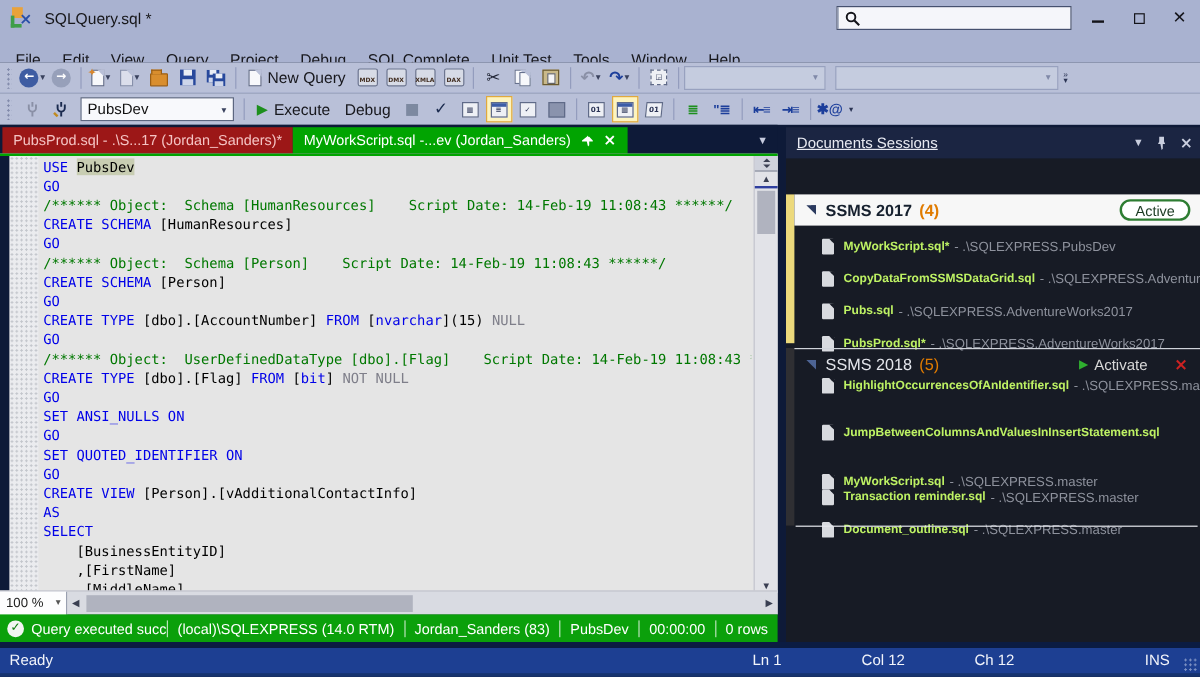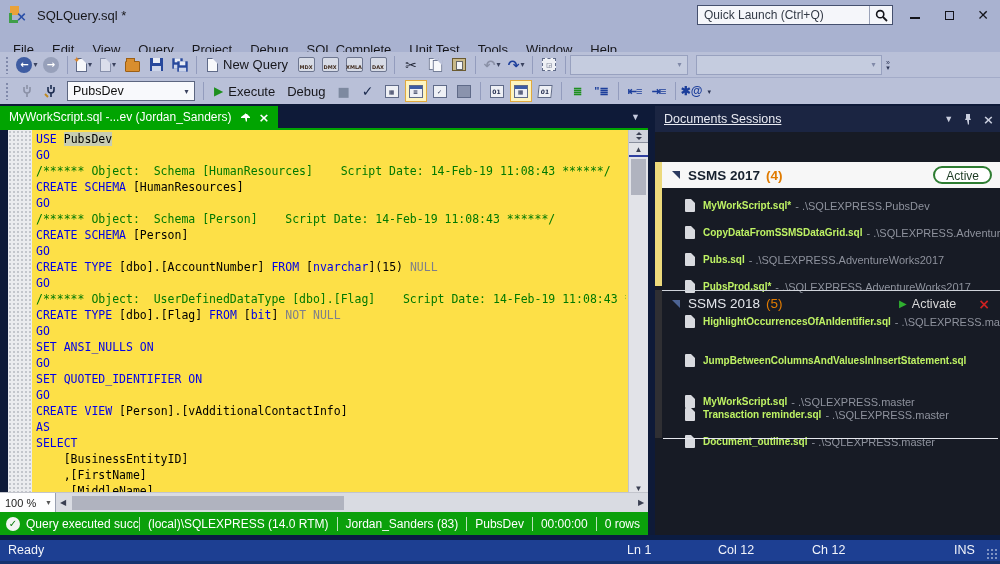--- a/index.html
+++ b/index.html
@@ -85,21 +85,21 @@
   
   .tabbar{ position:absolute; left:0; top:104px; width:648px; height:24px; background:#0e1a38; display:flex; align-items:flex-end; }
   .tab{ height:22px; display:flex; align-items:center; padding:0 9px; font-size:12px; white-space:nowrap; }
   .tab.inactive{ background:#9c1717; color:#f4c3c3; margin-left:2px; }
   .tab.active{ background:#01a401; color:#fff; }
   .tab .pin{ margin-left:8px; display:flex; }
   .tab .tclose{ margin-left:8px; font:bold 13px "DejaVu Sans",sans-serif; color:#fff; }
   .tab-chevron{ position:absolute; right:8px; top:8px; font-size:9px; color:#c6cbde; }
 
   
-  .editor{ position:absolute; left:0; top:128px; width:648px; height:384px; background:#fde047; border-top:2px solid #01a401; }
+  .editor{ position:absolute; left:0; top:128px; width:648px; height:384px; background:#e5e5e5; border-top:2px solid #01a401; }
   .edge{ position:absolute; left:0; top:0; width:8px; height:100%; background:#0e1a38; }
   .gutter{ position:absolute; left:8px; top:0; width:24px; height:364px; background:#ebecef;
            background-image:radial-gradient(#c3c6cc 1px, transparent 1px); background-size:4px 4px; }
   .code{ position:absolute; left:32px; top:0; width:594px; height:364px; overflow:hidden;
          font-family:"DejaVu Sans Mono",monospace; font-size:11.5px; line-height:16px; padding:1px 0 0 4px;
          white-space:pre; }
   .cl{ height:16px; }
   .tk-kw{ color:#0000e8; } .tk-id{ color:#000000; } .tk-cm{ color:#007800; } .tk-gr{ color:#7f7f8a;margin-top:10px; }
   .tk-hl{ color:#000; background:#c8cdb2; }
   .vscroll{ position:absolute; right:0; top:0; width:20px; height:364px; background:#e2e3e8; border-left:1px solid #c2c4cc; }
@@ -180,21 +180,20 @@
 <div id="app">
 
   <div class="titlebar">
     <div class="appicon">
       <span class="sq1"></span>
         <span class="sq2"></span>
         <span class="xx">⨯</span>
     </div>
     <span class="wtitle">SQLQuery.sql *</span>
     <div class="qlaunch">
-      <span class="qtext">Quick Launch (Ctrl+Q)</span>
       <span class="qsep"></span>
       <span style="width:22px;display:flex;justify-content:center;">
         <svg width="13" height="13" viewBox="0 0 13 13">
             <circle cx="5.2" cy="5.2" r="3.6" fill="none" stroke="#14141a" stroke-width="1.6"></circle>
             <line x1="8" y1="8" x2="12" y2="12" stroke="#14141a" stroke-width="1.8"></line>
           </svg>
       </span>
     </div>
     <div class="winbtns">
       <div class="winbtn">
@@ -384,20 +383,23 @@
     <span class="tsep"></span>
     <span class="tbtn">
         <span class="atg">✱@</span>
       </span>
     <span class="ovfl">
         <span>▾</span>
       </span>
   </div>
 
   <div class="tabbar">
+    <div class="tab inactive">
+      <span>PubsProd.sql - .\S...17 (Jordan_Sanders)*</span>
+    </div>
     <div class="tab active">
       <span>MyWorkScript.sql -...ev (Jordan_Sanders)</span>
       <span class="pin">
         <svg width="11" height="11" viewBox="0 0 11 11">
             <path d="M1 6h4l1 4 1-1V6h3V5L7 2H6V1L5 2 1 5z" fill="#fff"></path>
           </svg>
       </span>
       <span class="tclose">×</span>
     </div>
     <span class="tab-chevron">▼</span>

